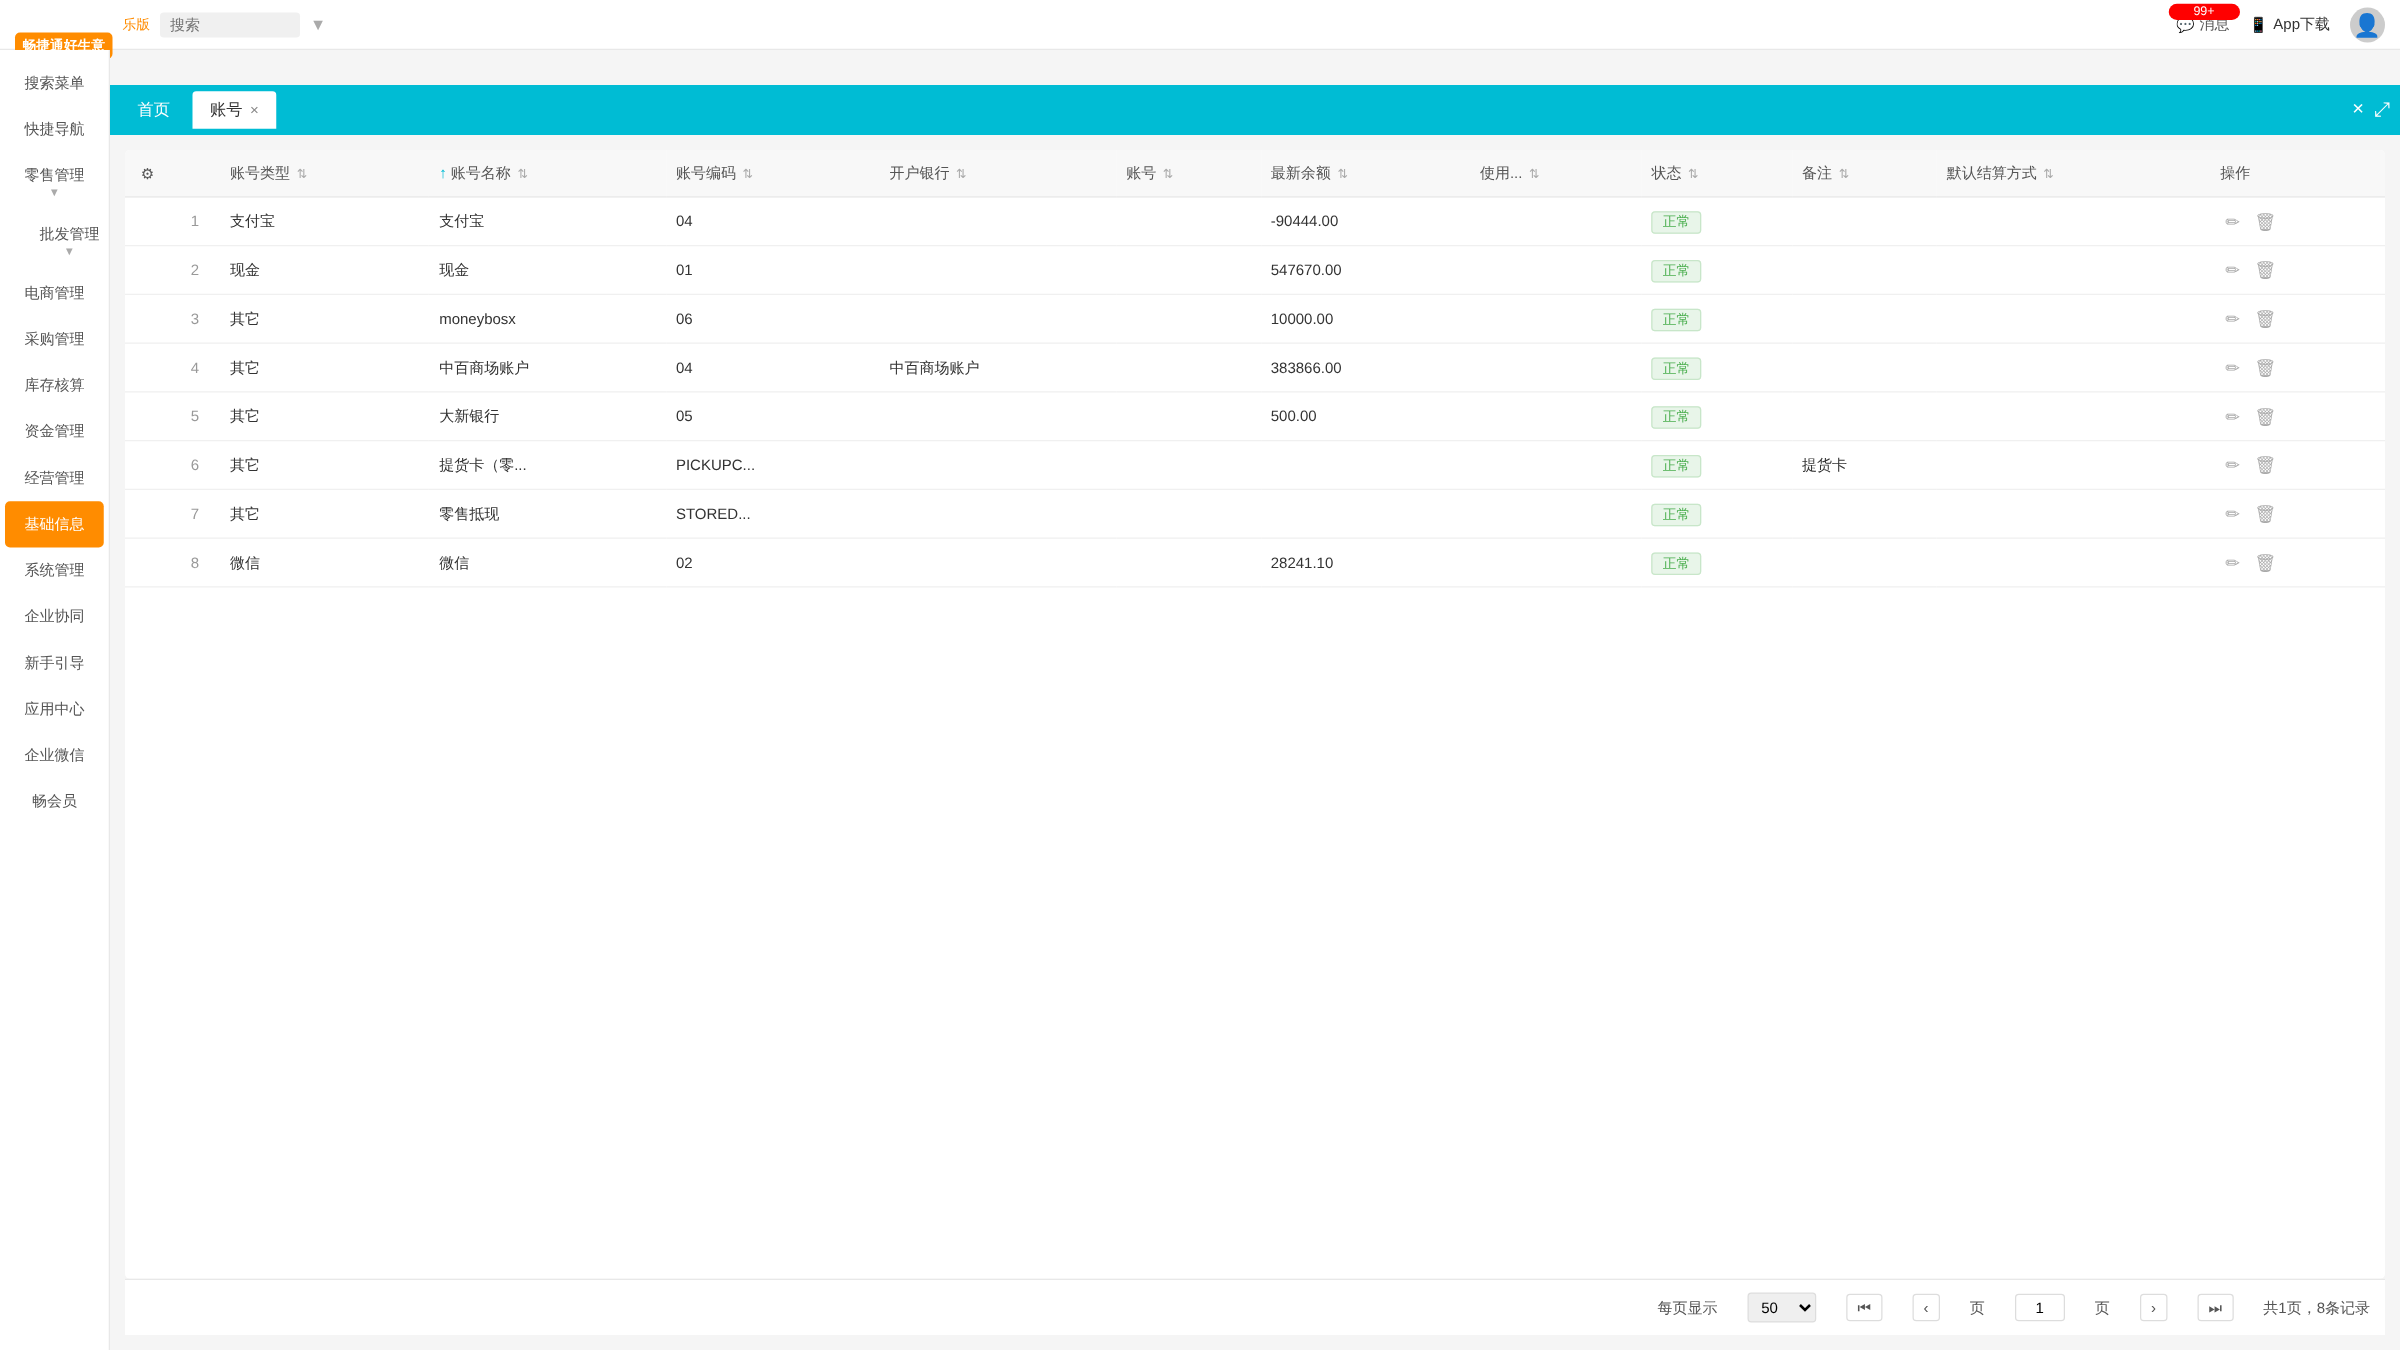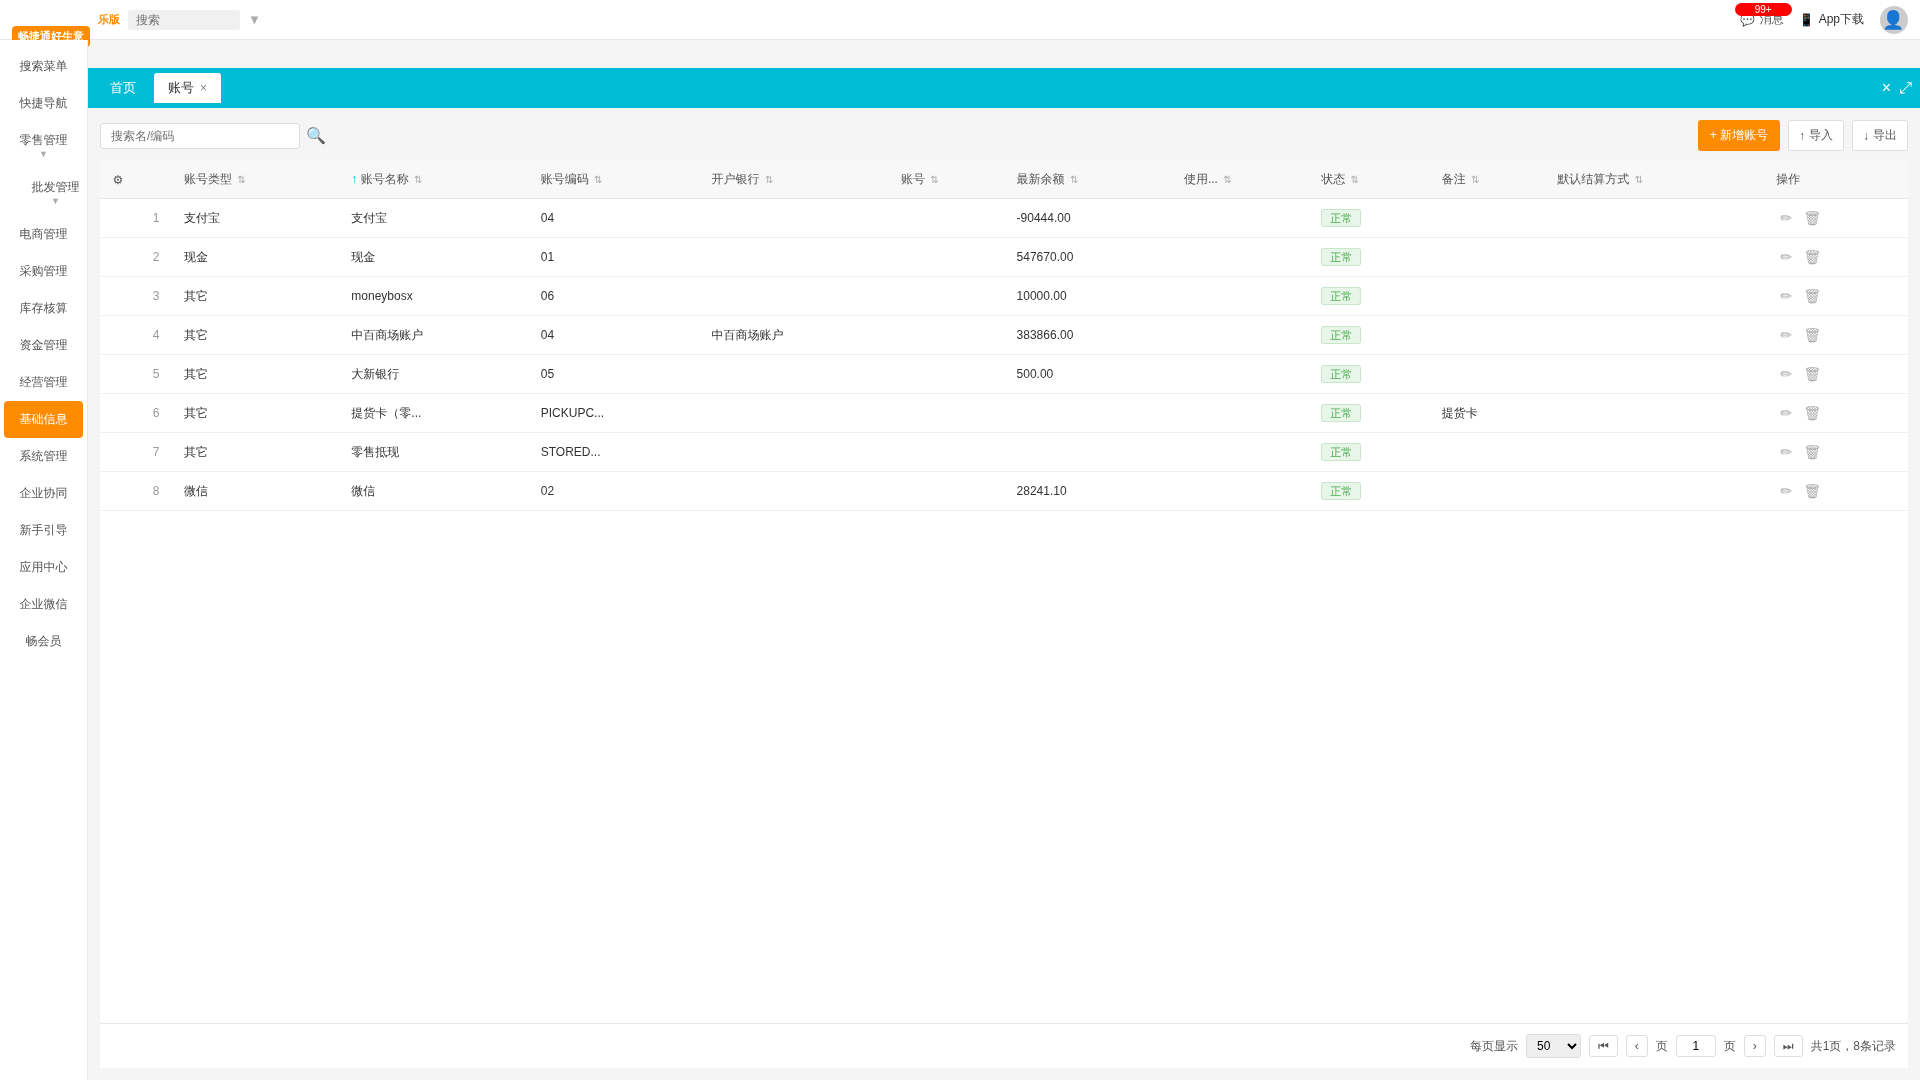--- a/index.html
+++ b/index.html
@@ -2,21 +2,21 @@
 <html><head>
   <meta charset="utf-8">
   <style>
     * { box-sizing: border-box; margin: 0; padding: 0; }
     body { font-family: "Microsoft YaHei", sans-serif; font-size: 13px; background: #f5f5f5; display: flex; flex-direction: column; height: 1080px; overflow: hidden; }
 
     
     .topbar { height: 40px; background: #fff; display: flex; align-items: center; justify-content: space-between; padding: 0 12px; border-bottom: 1px solid #e8e8e8; flex-shrink: 0; }
     .topbar-left { display: flex; align-items: center; gap: 8px; }
     .logo { background: #ff8c00; color: #fff; font-size: 11px; padding: 3px 6px; border-radius: 4px; font-weight: bold; margin-top: 33px; }
-    .logo-sub { color: #ff8c00; font-size: 11px; font-weight: bold; }
+    .logo-sub { color: #ff8c00; font-size: 11px; }
     .search-box-top { background: #f0f0f0; border: none; border-radius: 3px; padding: 3px 8px; font-size: 12px; width: 112px; }
     .topbar-right { display: flex; align-items: center; gap: 16px; color: #555; font-size: 12px; }
     .msg-btn { display: flex; align-items: center; gap: 4px; cursor: pointer; position: relative; }
     .badge { background: #f00; color: #fff; border-radius: 10px; font-size: 10px; padding: 1px 20px; position: absolute; top: -8px; right: -8px; }
     .app-download { display: flex; align-items: center; gap: 4px; cursor: pointer; color: #333; }
     .avatar { width: 28px; height: 28px; border-radius: 50%; background: #ccc; overflow: hidden; display: flex; align-items: center; justify-content: center; }
 
     
     .main-layout { display: flex; flex: 1; overflow: hidden; }
 
@@ -56,21 +56,21 @@
     thead th { padding: 10px 8px; text-align: left; color: #555; font-weight: normal; border-bottom: 1px solid #e8e8e8; white-space: nowrap; }
     tbody tr { border-bottom: 1px solid #f0f0f0; }
     tbody td { padding: 9px 8px; color: #333; }
     .col-index { width: 40px; text-align: center; color: #999; }
     .col-settings { width: 36px; text-align: center; }
     .status-badge { background: #e8f5e9; color: #4caf50; border: 1px solid #c8e6c9; border-radius: 3px; padding: 2px 8px; font-size: 11px; }
     .action-btn { background: none; border: none; cursor: pointer; color: #aaa; font-size: 14px; padding: 2px 4px; }
     .sort-icon { color: #aaa; font-size: 10px; margin-left: 2px; }
 
     
-    .pagination { display: flex; align-items: center; justify-content: flex-end; padding: 10px 12px; background: #fff; border-top: 1px solid #e8e8e8; gap: 8px; font-size: 12px; color: #555; }
+    .pagination { display: flex; align-items: center; justify-content: flex-end; padding: 10px 12px; background: #fff; border-top: 1px solid #e8e8e8; gap: 24px; font-size: 12px; color: #555; }
     .page-size-select { border: 1px solid #ddd; border-radius: 3px; padding: 3px 6px; font-size: 12px; }
     .page-btn { background: #fff; border: 1px solid #ddd; border-radius: 3px; padding: 3px 8px; cursor: pointer; color: #555; font-size: 12px; }
     .page-btn:disabled { color: #ccc; cursor: not-allowed; }
     .page-input { border: 1px solid #ddd; border-radius: 3px; padding: 3px 6px; width: 40px; text-align: center; font-size: 12px; }
   </style>
 </head>
 <body>
 
 <div class="topbar">
   <div class="topbar-left">
@@ -133,37 +133,20 @@
         <span class="tab-close">×</span>
       </div>
       <div class="tab-bar-actions">
         <button class="tab-action-btn">×</button>
         <button class="tab-action-btn">⤢</button>
       </div>
     </div>
 
     <div class="page-content">
 
-      <div class="toolbar">
-        <div class="search-area">
-          <input class="search-input" type="text" placeholder="搜索名/编码" style="">
-          <button class="search-btn">🔍</button>
-        </div>
-        <div class="toolbar-right">
-          <button class="btn-add">+ 新增账号</button>
-          <button class="btn-import">
-            <span>↑</span>
-            <span>导入</span>
-          </button>
-          <button class="btn-export">
-            <span>↓</span>
-            <span>导出</span>
-          </button>
-        </div>
-      </div>
 
       <div class="table-container">
         <table>
           <thead>
             <tr>
               <th class="col-settings">
                 <span>⚙</span>
               </th>
               <th class="col-index"></th>
               <th>

